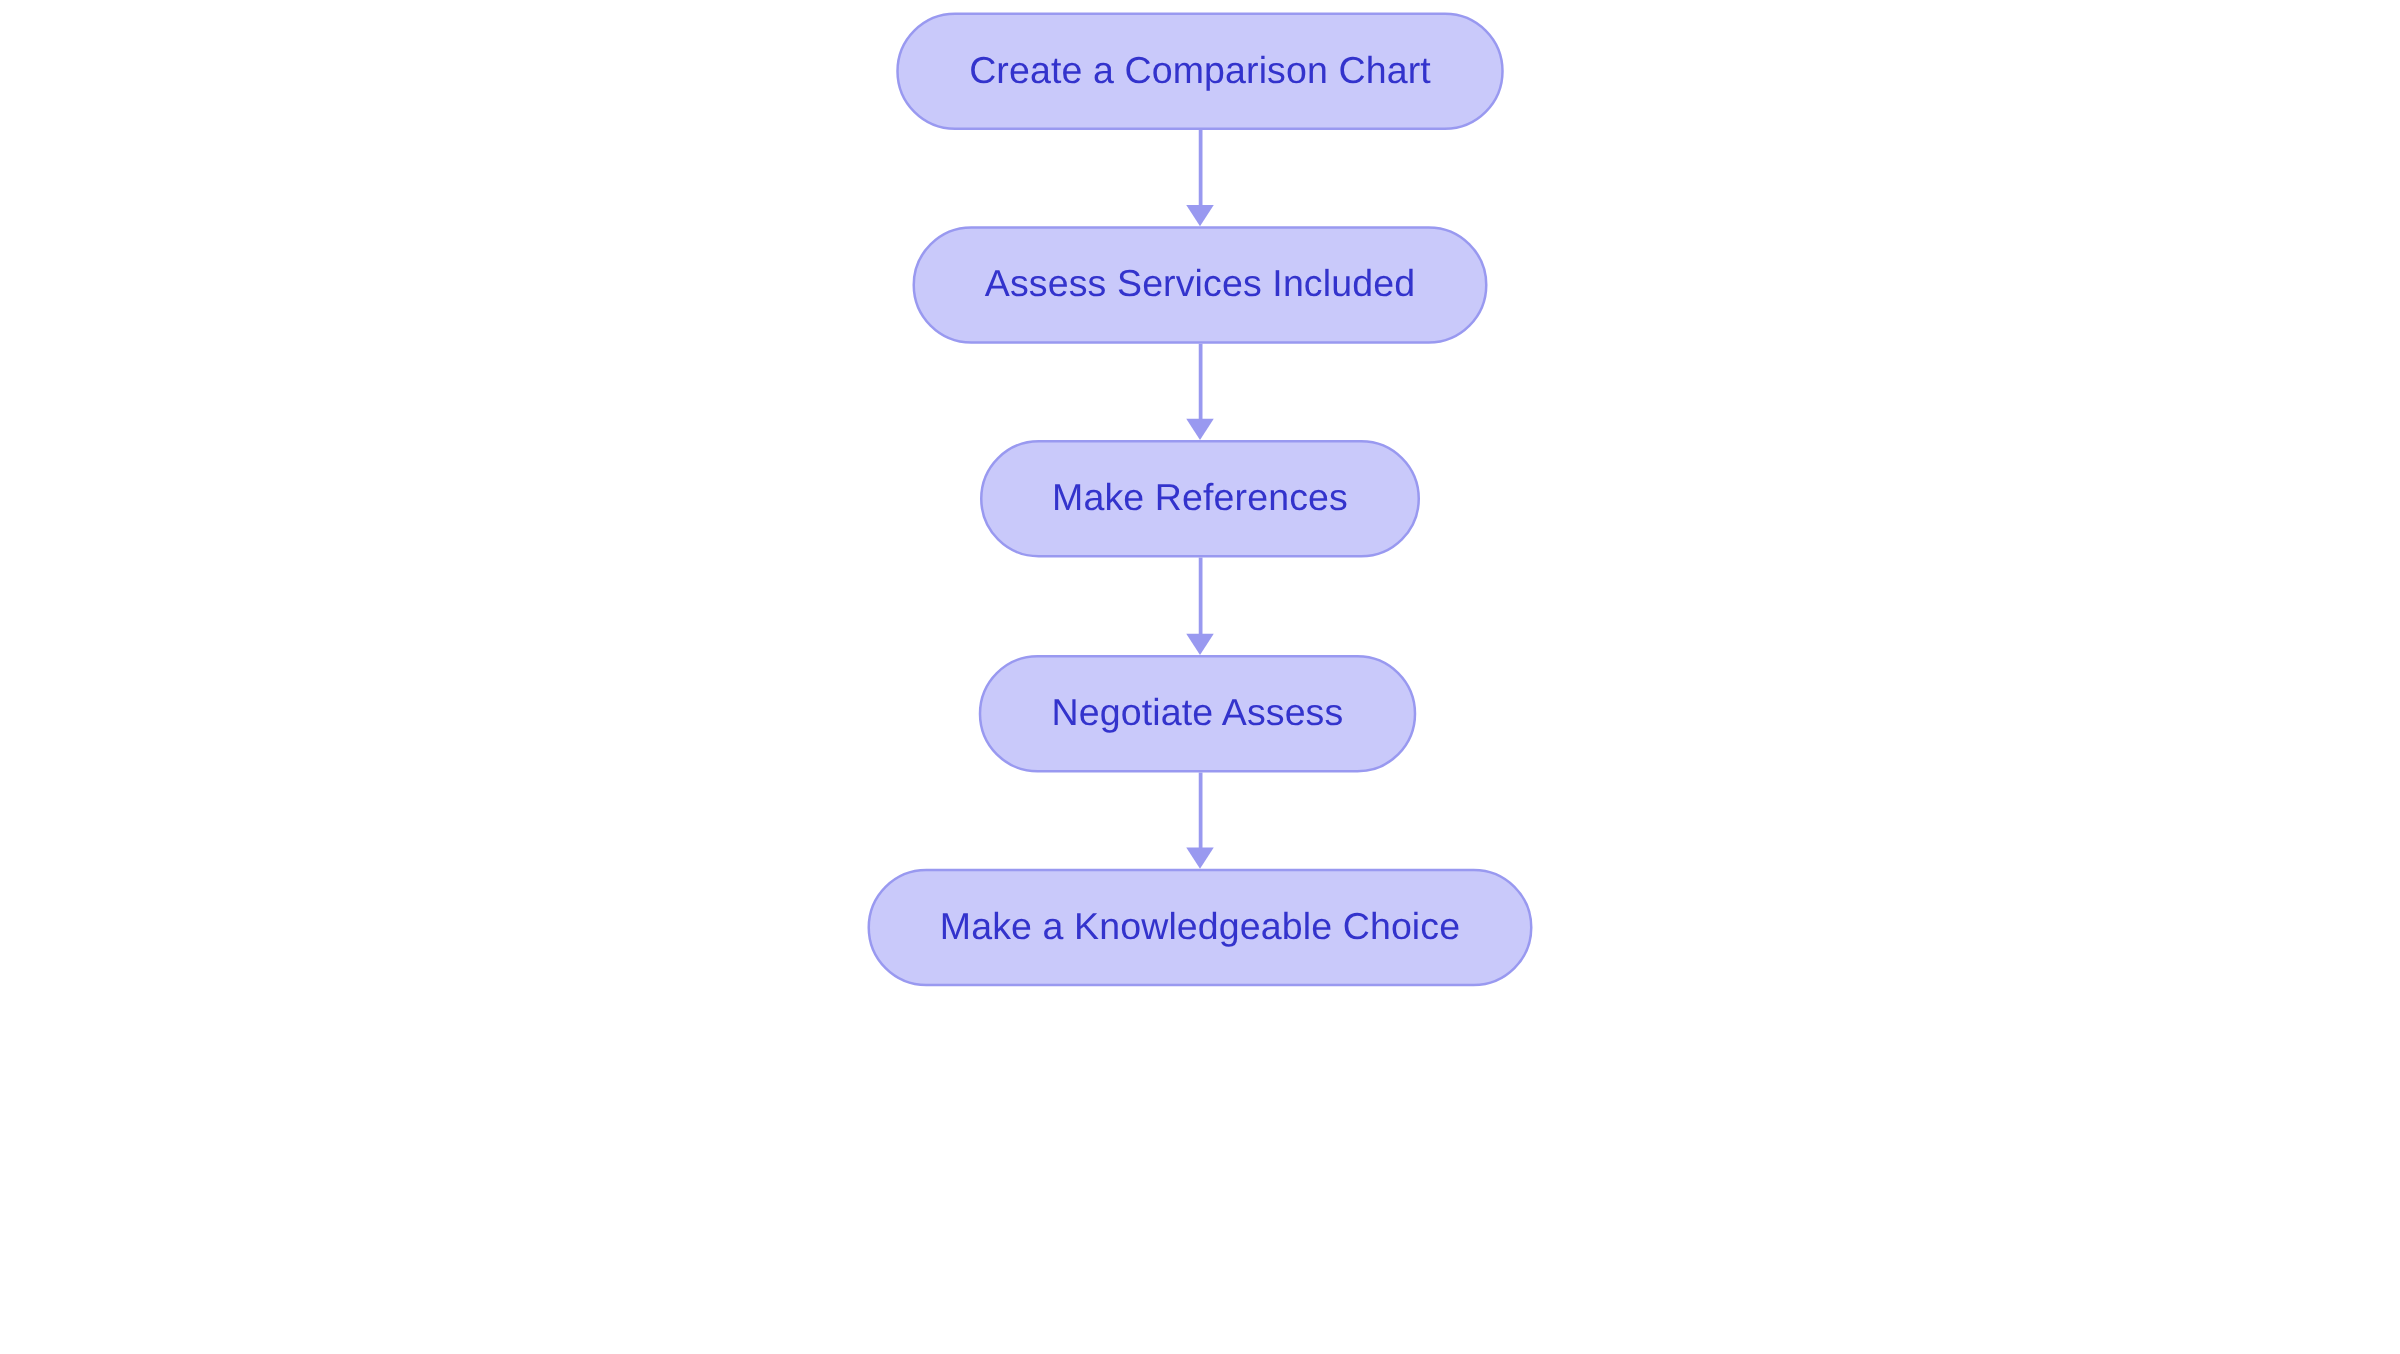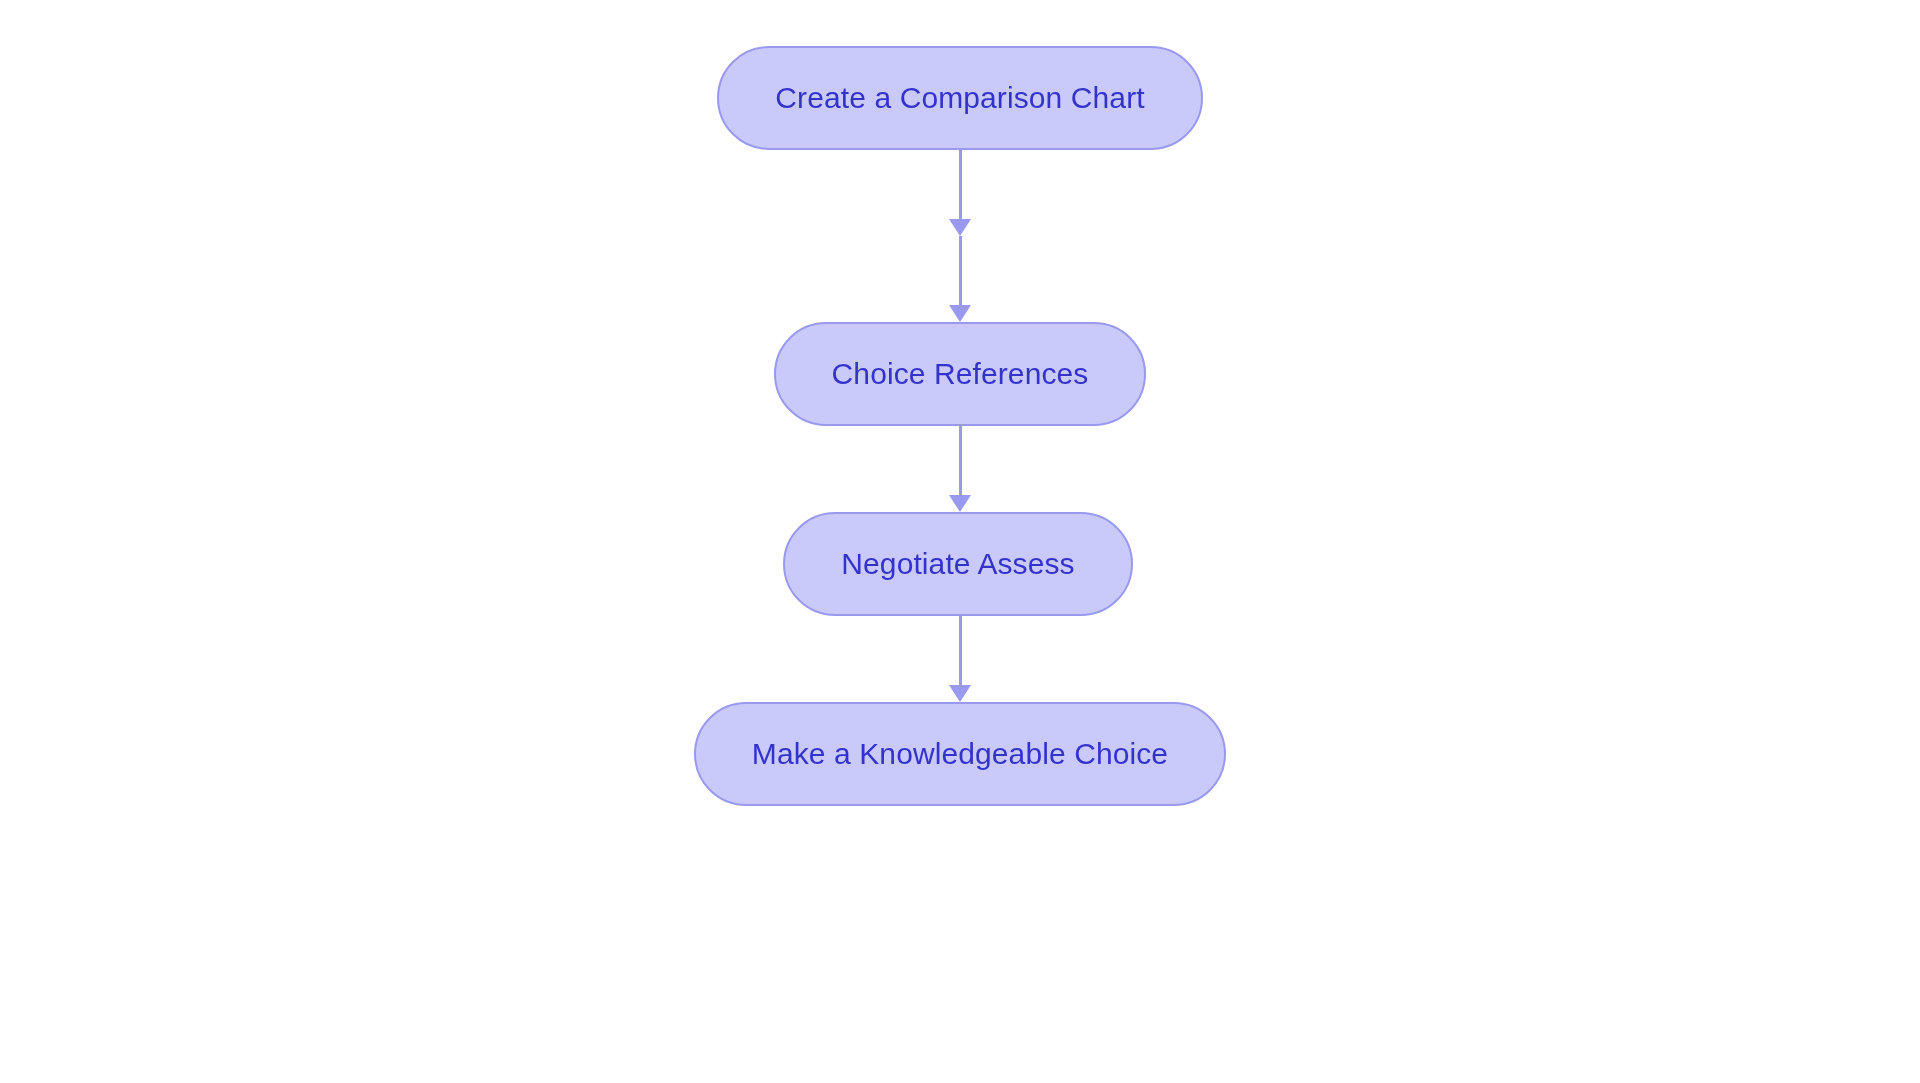--- a/index.html
+++ b/index.html
@@ -25,21 +25,20 @@
   #flow-column {
     position: absolute;
     left: 0;
     top: 0;
     width: 1920px;
     height: 789px;
     display: flex;
     flex-direction: column;
     align-items: center;
     justify-content: flex-start;
-    margin-top: 35px;
   }
 
   .node {
     box-sizing: border-box;
     display: flex;
     align-items: center;
     justify-content: center;
     background: #c9c9fa;
     border: 2px solid #9999f0;
     border-radius: 9999px;
@@ -105,28 +104,31 @@
 
     <div class="node nudge-0">
       <span class="node-label">Create a Comparison Chart</span>
     </div>
 
     <div class="connector edge-1">
       <div class="connector-line"></div>
       <div class="connector-head"></div>
     </div>
 
+    <div class="node nudge-1">
+      <span class="node-label">Assess Services Included</span>
+    </div>
 
     <div class="connector edge-2">
       <div class="connector-line"></div>
       <div class="connector-head"></div>
     </div>
 
     <div class="node nudge-2">
-      <span class="node-label">Choice References</span>
+      <span class="node-label">Make References</span>
     </div>
 
     <div class="connector edge-3">
       <div class="connector-line"></div>
       <div class="connector-head"></div>
     </div>
 
     <div class="node nudge-3">
       <span class="node-label">Negotiate Assess</span>
     </div>

